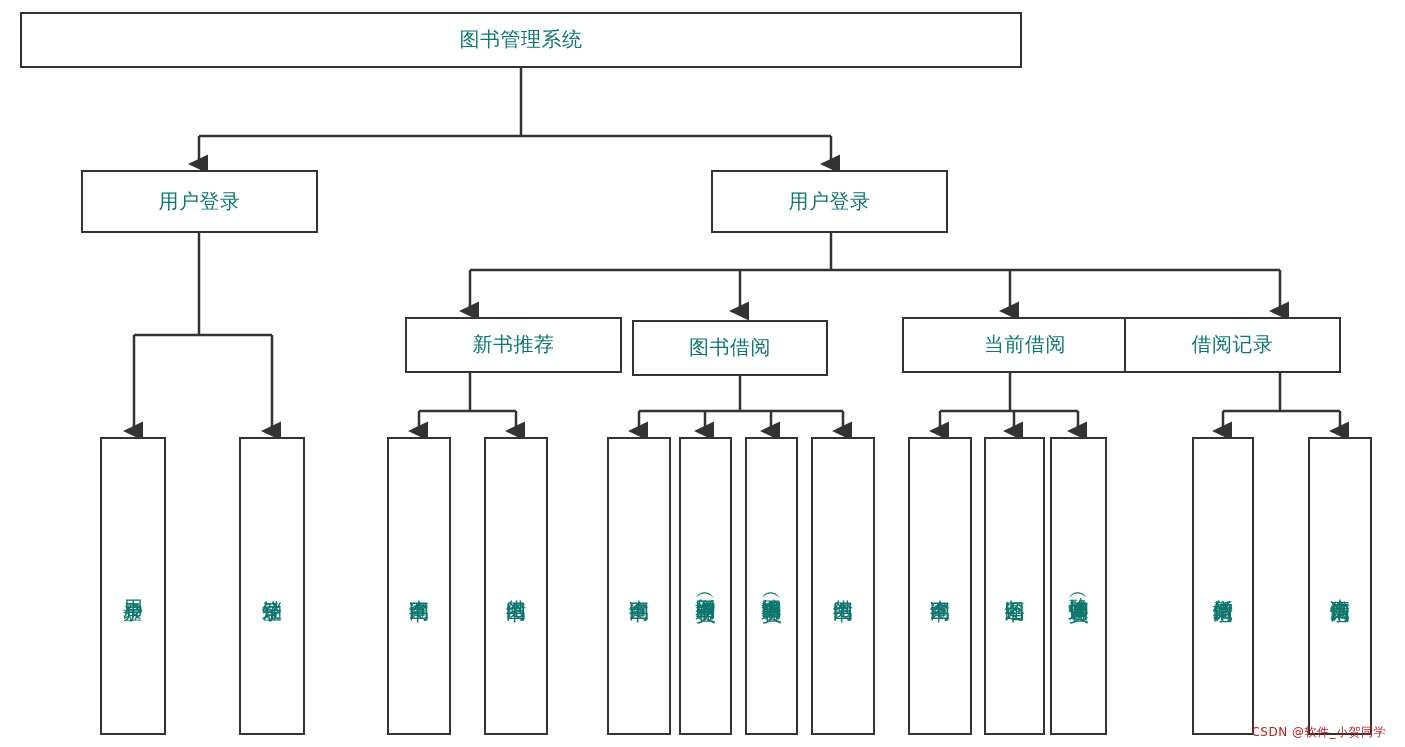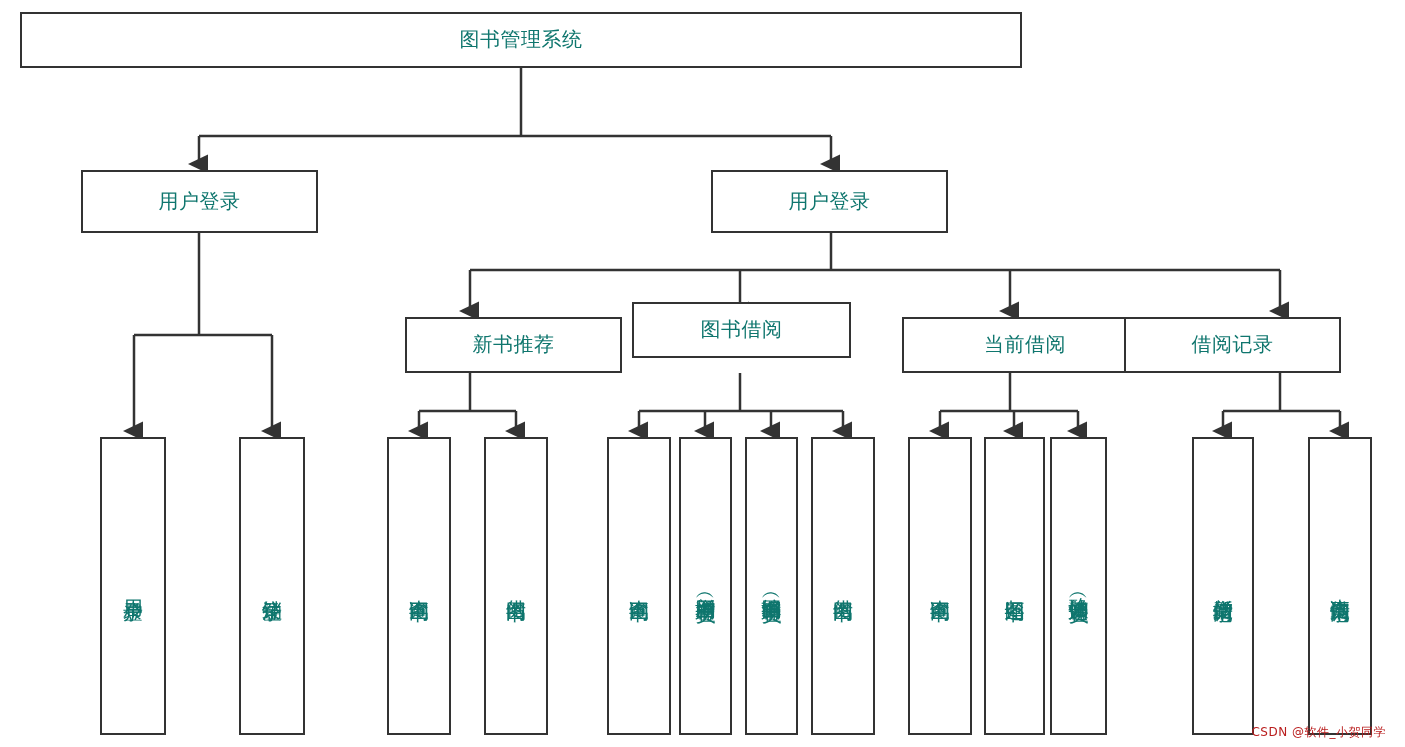--- a/index.html
+++ b/index.html
@@ -124,21 +124,21 @@
   <div class="node level2" style="left: 81px; top: 170px; width: 237px; height: 63px;">
     <span class="label">用户登录</span>
   </div>
   <div class="node level2" style="left: 711px; top: 170px; width: 237px; height: 63px;">
     <span class="label">用户登录</span>
   </div>
 
   <div class="node level3" style="left: 361px; top: 317px; width: 217px; height: 56px; margin-left: 44px;">
     <span class="label">新书推荐</span>
   </div>
-  <div class="node level3" style="left: 632px; top: 302px; width: 219px; height: 56px;">
+  <div class="node level3" style="left: 632px; top: 320px; width: 196px; height: 56px;">
     <span class="label">图书借阅</span>
   </div>
   <div class="node level3" style="left: 902px; top: 317px; width: 246px; height: 56px;">
     <span class="label">当前借阅</span>
   </div>
   <div class="node level3" style="left: 1124px; top: 317px; width: 217px; height: 56px;">
     <span class="label">借阅记录</span>
   </div>
 
   <div class="node leaf" style="left: 100px; top: 437px; width: 66px; height: 298px;">

